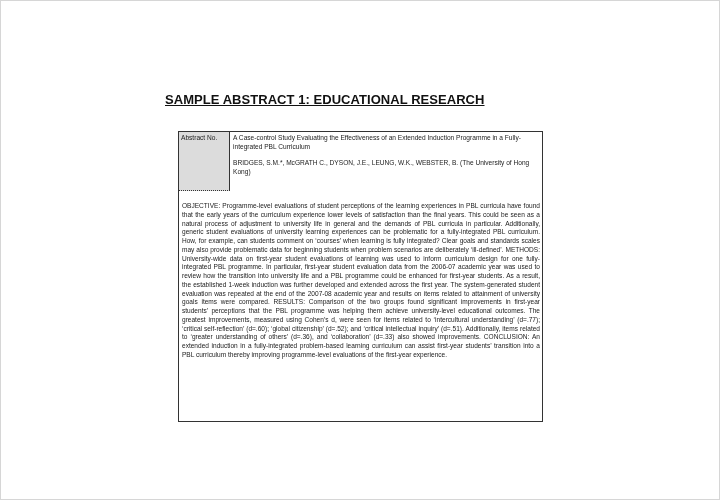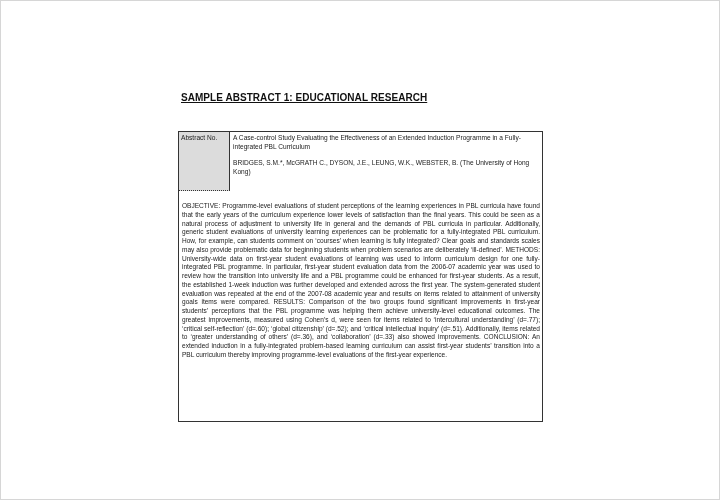--- a/index.html
+++ b/index.html
@@ -6,22 +6,22 @@
   body {
     width: 720px; height: 500px; background: #ffffff;
     font-family: "Liberation Sans", sans-serif; color: #1a1a1a;
     position: relative; overflow: hidden;
   }
   .page {
     position: absolute; left: 0; top: 0; width: 718px; height: 498px;
     border: 1px solid #d6d6d6; background: #fff;
   }
   .heading {
-    position: absolute; left: 180px; top: 91px;
-    font-size: 10px; font-weight: bold; text-decoration: underline;
+    position: absolute; left: 164px; top: 91px;
+    font-size: 13px; font-weight: bold; text-decoration: underline;
     letter-spacing: 0.05px; color: #111;
   }
   .abstract-box {
     position: absolute; left: 177px; top: 130px; width: 365px; height: 291px;
     border: 1px solid #333; box-sizing: border-box;
   }
   .label-cell {
     position: absolute; left: 0; top: 0; width: 51px; height: 59px;
     background: #dcdcdc; border-right: 1px solid #333; border-bottom: 1px dotted #333;
     box-sizing: border-box; font-size: 6.6px; padding: 2px 2px; color: #222;

